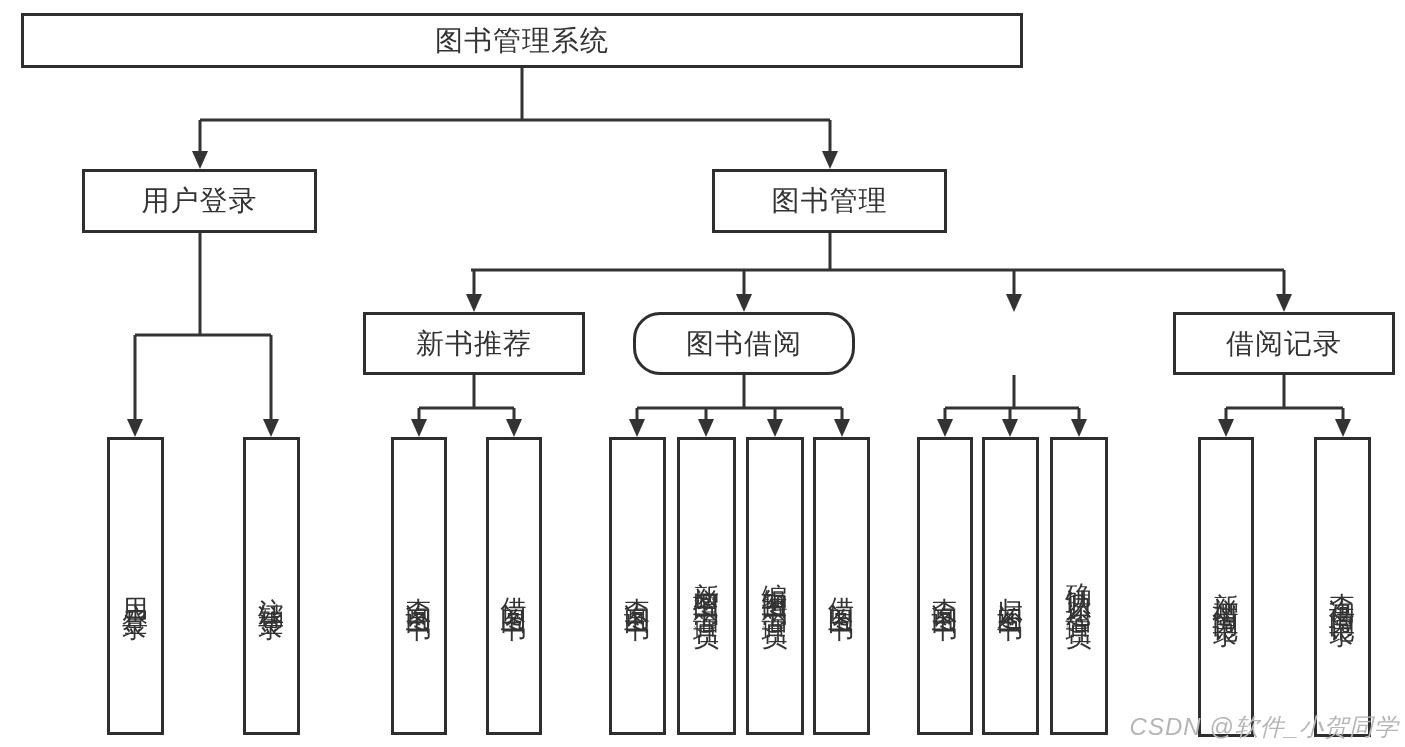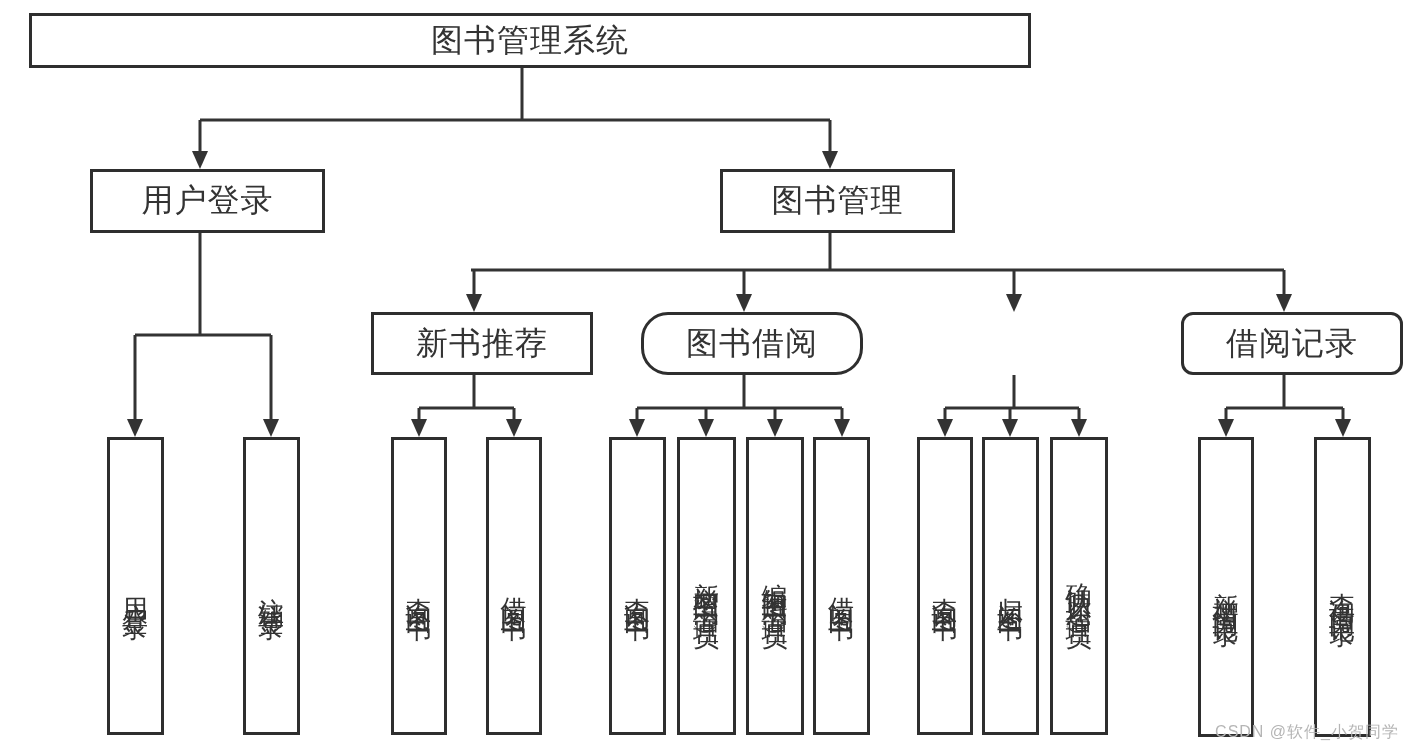--- a/index.html
+++ b/index.html
@@ -7,29 +7,29 @@
     position:relative; width:1405px; height:747px; background:#ffffff;
     font-family:"Liberation Sans","DejaVu Sans",sans-serif; overflow:hidden;
   }
   .connectors { position:absolute; left:0; top:0; width:1405px; height:747px; }
   .node {
     position:absolute; box-sizing:border-box; background:#ffffff;
     border:3px solid #2e2e2e; color:#333333;
     display:flex; align-items:center; justify-content:center;
     text-align:center;
   }
-  .node.h { font-size:32px; letter-spacing:1px;margin-left:8px; }
+  .node.h { font-size:28px; letter-spacing:1px; }
   .node.v {
     writing-mode:vertical-rl; text-orientation:mixed;
     font-size:26px; line-height:1; letter-spacing:6px;
     padding-top:6px;
   }
   .watermark {
     position:absolute; right:6px; bottom:4px;
-    font-size:16px; color:#b5b5b5; letter-spacing:1px; white-space:nowrap;
+    font-size:24px; color:#b5b5b5; letter-spacing:1px; white-space:nowrap;font-style:italic;
   }
 </style>
 </head>
 <body>
 
 <div class="canvas">
 
   <svg class="connectors" width="1405" height="747" viewBox="0 0 1405 747">
     <path stroke="#333333" stroke-width="3" fill="none" d="
       M522 68 V120 M200 120 H830
@@ -70,21 +70,21 @@
     </g>
   </svg>
 
   <div class="node h" style="left:21px; top:13px; width:1002px; height:55px;">图书管理系统</div>
 
   <div class="node h" style="left:82px; top:169px; width:235px; height:64px;">用户登录</div>
   <div class="node h" style="left:363px; top:312px; width:222px; height:63px;">新书推荐</div>
 
   <div class="node h" style="left:712px; top:169px; width:235px; height:64px;">图书管理</div>
   <div class="node h" style="left:633px; top:312px; width:222px; height:63px;border-radius:27px;">图书借阅</div>
-  <div class="node h" style="left:1173px; top:312px; width:222px; height:63px;border-radius:12px;">借阅记录</div>
+  <div class="node h" style="left:1173px; top:312px; width:222px; height:63px;">借阅记录</div>
 
   <div class="node v" style="left:107px; top:437px; width:57px; height:298px;">用户登录</div>
   <div class="node v" style="left:243px; top:437px; width:57px; height:298px;">注销登录</div>
 
   <div class="node v" style="left:391px; top:437px; width:56px; height:298px;">查询图书</div>
   <div class="node v" style="left:486px; top:437px; width:56px; height:298px;">借阅图书</div>
 
   <div class="node v" style="left:609px; top:437px; width:57px; height:298px;">查询图书</div>
   <div class="node v" style="left:677px; top:437px; width:59px; height:298px;">新增图书（管理员）</div>
   <div class="node v" style="left:746px; top:437px; width:58px; height:298px;">编辑图书（管理员）</div>

